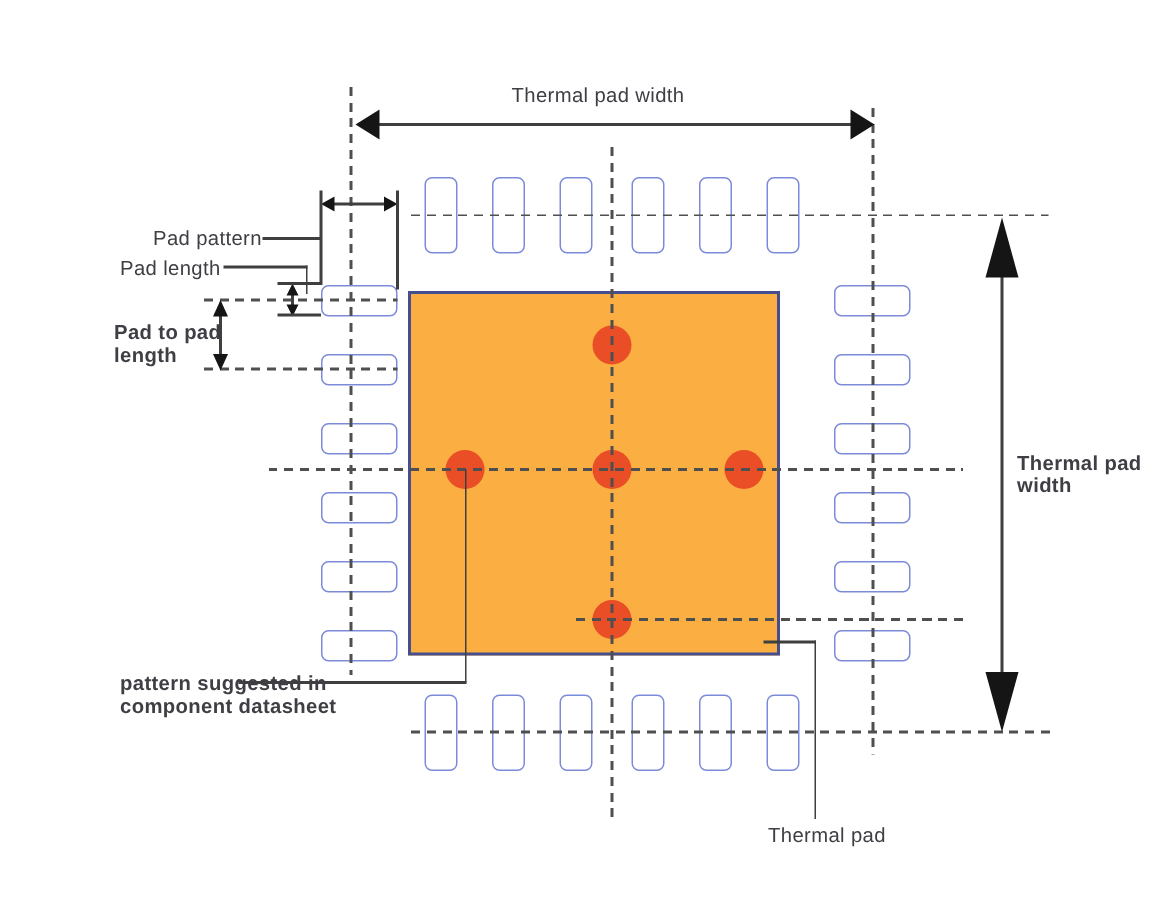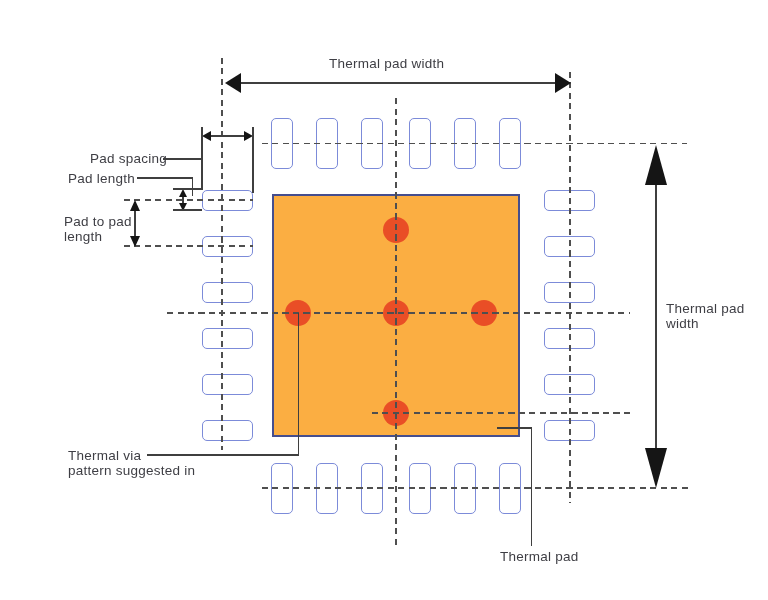--- a/index.html
+++ b/index.html
@@ -1,21 +1,21 @@
 <!DOCTYPE html>
 <html style="--background: #FFFFFF; --thermal-pad-fill: #FBAE42; --thermal-pad-border: #454E8E; --via-fill: #E94E26; --pad-outline: #7C8BD9; --line: #3F3F3F; --arrow: #151515; --dashed: #4F4F4F; --text: #3E3E44;"><head>
 <meta charset="utf-8">
 <style>
   html,body{margin:0;padding:0;background:#fff;}
   .canvas{
     position:relative;width:768px;height:600px;overflow:hidden;
     background:var(--background,#fff);
     font-family:"Liberation Sans", sans-serif;
   }
-  .layer{position:absolute;inset:0;}
+  .layer{position:absolute;inset:0;margin-left:12px;}
   .thermal-pad{
     position:absolute;box-sizing:border-box;
     background:var(--thermal-pad-fill,#FBAE42);
     border:2.5px solid var(--thermal-pad-border,#454E8E);
   }
   .pad{
     position:absolute;box-sizing:border-box;background:transparent;
     border:1.6px solid var(--pad-outline,#7C8BD9);
     border-radius:5px;
   }
@@ -35,21 +35,21 @@
   .tri-l-s{border-width:5px 9px 5px 0;border-right-color:var(--arrow,#151515);}
   .tri-r-s{border-width:5px 0 5px 9px;border-left-color:var(--arrow,#151515);}
   .tri-u-s{border-width:0 5px 11px 5px;border-bottom-color:var(--arrow,#151515);}
   .tri-d-s{border-width:11px 5px 0 5px;border-top-color:var(--arrow,#151515);}
   .tri-u-xs{border-width:0 4px 8px 4px;border-bottom-color:var(--arrow,#151515);}
   .tri-d-xs{border-width:8px 4px 0 4px;border-top-color:var(--arrow,#151515);}
   .label{
     position:absolute;font-size:13.5px;line-height:15.2px;
     color:var(--text,#3E3E44);letter-spacing:.25px;white-space:nowrap;
   }
-  .label span{display:block;}
+  .label span{display:block;font-weight:bold;}
 </style>
 </head>
 <body>
 
 <div class="canvas">
 
   <div class="thermal-pad" style="left: 272px; top: 194px; width: 248px; height: 243px;"></div>
   <div class="layer">
       <div class="pad" style="left: 271px; top: 118px; width: 22px; height: 51px;"></div>
       <div class="pad" style="left: 316px; top: 118px; width: 22px; height: 51px;"></div>
@@ -127,32 +127,32 @@
     <div class="sline linev" style="left:191.8px;top:177.3px;height:19px"></div>
     <div class="sline linev" style="left:297.8px;top:313px;height:142px"></div>
     <div class="sline lineh" style="left:147px;top:454.3px;width:152px"></div>
     <div class="sline lineh" style="left:497px;top:427.3px;width:35px"></div>
     <div class="sline linev" style="left:531px;top:427.3px;height:119px"></div>
   </div>
 
   <div class="layer">
     <div class="label" style="left:329px;top:56px">Thermal pad width</div>
 
-    <div class="label" style="left:90px;top:151px">Pad spacing</div>
+    <div class="label" style="left:90px;top:151px">Pad pattern</div>
 
     <div class="label" style="left:68px;top:171px">Pad length</div>
 
     <div class="label" style="left:64px;top:214px">
       <span>Pad to pad</span>
       <span>length</span>
     </div>
 
     <div class="label" style="left:68px;top:448px">
-      <span>Thermal via</span>
       <span>pattern suggested in</span>
+      <span>component datasheet</span>
     </div>
 
     <div class="label" style="left:666px;top:301px">
       <span>Thermal pad</span>
       <span>width</span>
     </div>
 
     <div class="label" style="left:500px;top:549px">Thermal pad</div>
   </div>
 

